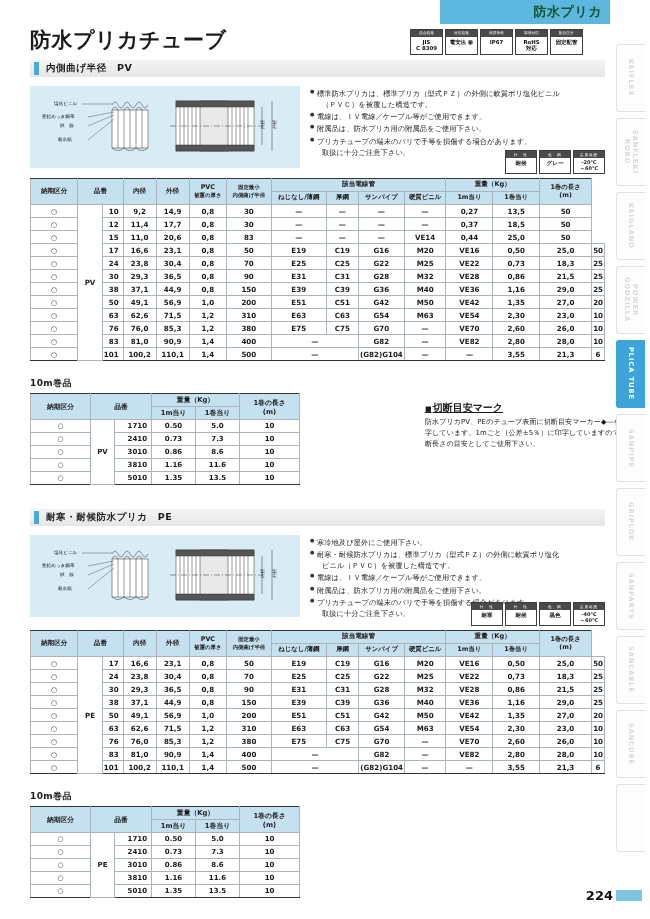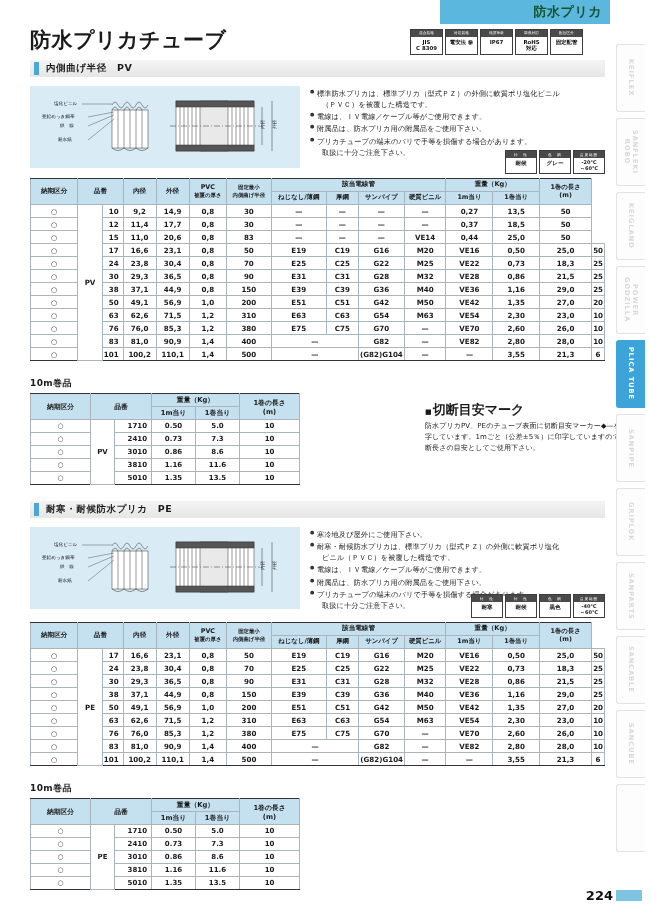--- a/index.html
+++ b/index.html
@@ -131,21 +131,21 @@
     border: 0.5px solid #aab4bd;
     text-align: center; font-size: 7px; height: 13px;
   }
   .roll-table thead th { background: #c5e0ef; font-weight: bold; font-size: 6.8px; }
   .roll-table thead tr:first-child th { border-top: 1.6px solid #333; }
   .roll-table tbody td { font-weight: bold; }
   .roll-table tbody tr:last-child td { border-bottom: 1.6px solid #333; }
 
   
   .side-note { position: absolute; left: 395px; top: 0; width: 205px; }
-  .side-note-title { font-size: 13px; font-weight: bold; margin-bottom: 2px; }
+  .side-note-title { font-size: 10px; font-weight: bold; margin-bottom: 2px; text-decoration: underline; }
   .side-note-title::before { content: "\25A0"; margin-right: 1px; font-size: 7px; }
   .side-note-body { font-size: 7px; line-height: 1.6; letter-spacing: .1px; }
 
   .row-split { position: relative; }
 
   
   .rail { position: absolute; top: 44px; right: 0; width: 40px; }
   .tab {
     width: 29px; margin: 0 0 6px 6px;
     border: 1px solid #e2e2e2;
@@ -561,21 +561,21 @@
           </tr>
         </tbody>
     </table>
 
     <div class="side-note" style="top:24px;">
       <div class="side-note-title">切断目安マーク</div>
       <div class="side-note-body">防水プリカPV、PEのチューブ表面に切断目安マーカー◆―を印字しています。1mごと（公差±5％）に印字していますので切断長さの目安としてご使用下さい。</div>
     </div>
   </div>
 
-  <div class="section-bar" style="margin-top:16px">
+  <div class="section-bar" style="margin-top:24px">
     <div class="tick"></div>
     <div class="label">耐寒・耐候防水プリカ　PE</div>
   </div>
 
   <div class="intro">
     <div class="figure">
       <div class="figure-inner">
         <svg width="250" height="68" viewBox="0 0 250 68">
           <g stroke="#333" stroke-width="0.5" fill="none">
             <path d="M72 12 Q75 6 78 12 Q81 18 84 12 Q87 6 90 12 Q93 18 96 12 Q99 6 102 12 Q105 18 108 12"></path>

